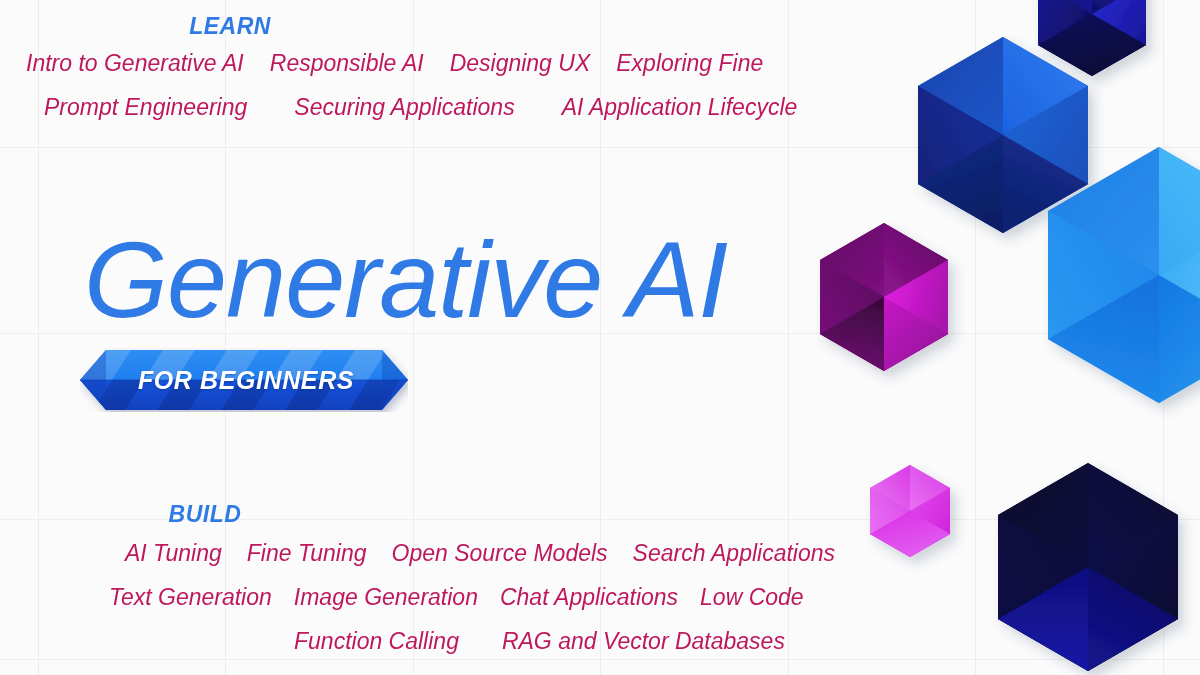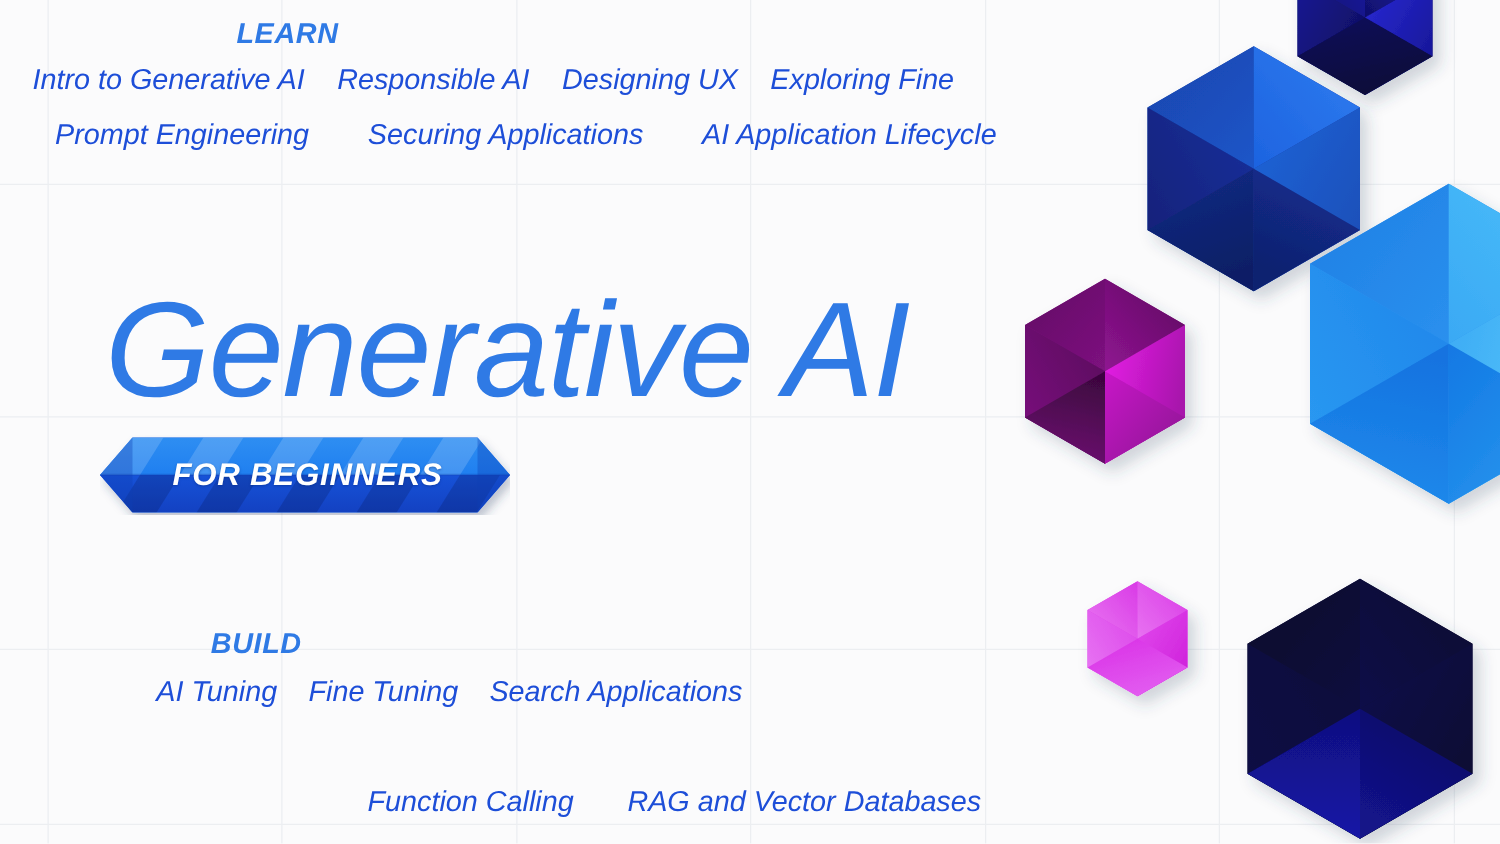--- a/index.html
+++ b/index.html
@@ -35,21 +35,21 @@
   #build-head{top:501px;left:-395px;font-size:23px;}
 
   .topic-row{
     position:absolute;
     display:flex;
     align-items:baseline;
     color:#3b7fe3;
     white-space:nowrap;
   }
   .topic{
-    color:#1d4ed8;
+    color:#be185d;
     font-size:23px;
     font-weight:400;
     text-decoration:none;
     white-space:nowrap;
   }
 
   #learn-row-1{top:50px;left:26px;gap:26px;font-size:23px;}
   #learn-row-2{top:94px;left:44px;gap:47px;font-size:23px;}
 
   #build-row-1{top:540px;left:125px;gap:25px;font-size:21px;}
@@ -377,23 +377,30 @@
         </g>
       </svg>
       <div id="banner-label">FOR BEGINNERS</div>
     </div>
 
     <div class="section-head" id="build-head">BUILD</div>
 
     <div class="topic-row" id="build-row-1">
       <span class="topic">AI Tuning</span>
       <span class="topic">Fine Tuning</span>
+      <span class="topic">Open Source Models</span>
       <span class="topic">Search Applications</span>
     </div>
 
+    <div class="topic-row" id="build-row-2">
+      <span class="topic">Text Generation</span>
+      <span class="topic">Image Generation</span>
+      <span class="topic">Chat Applications</span>
+      <span class="topic">Low Code</span>
+    </div>
 
     <div class="topic-row" id="build-row-3">
       <span class="topic">Function Calling</span>
       <span class="topic">RAG and Vector Databases</span>
     </div>
 
   </div>
 </div>
 
 </body></html>

